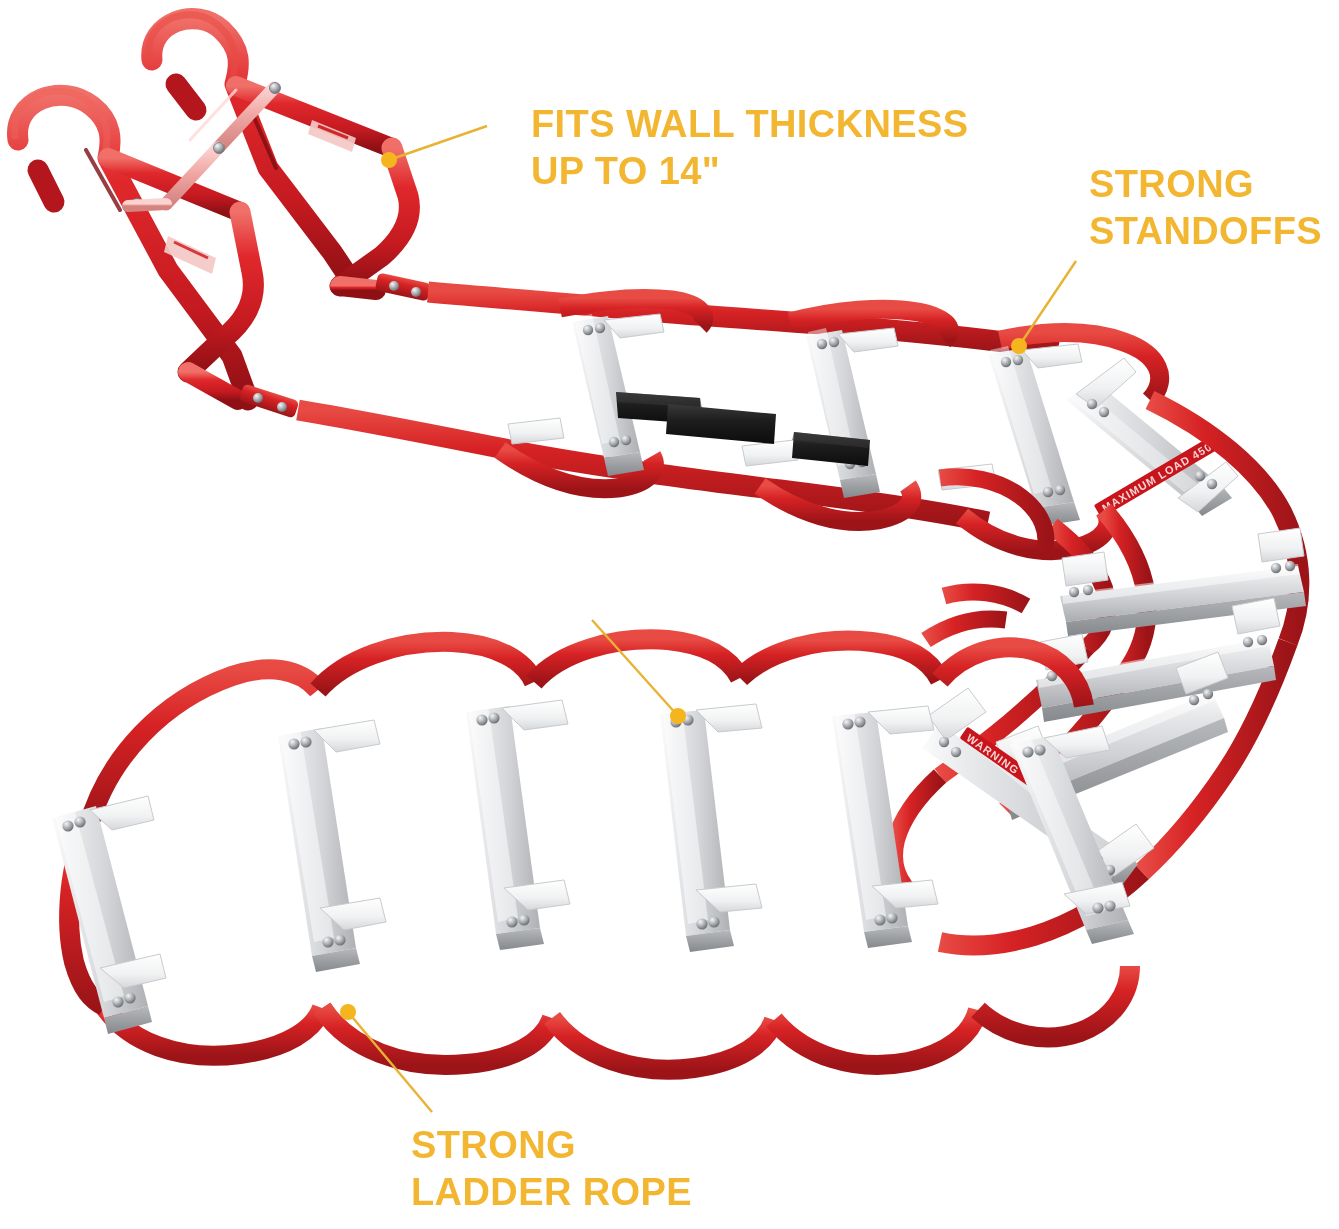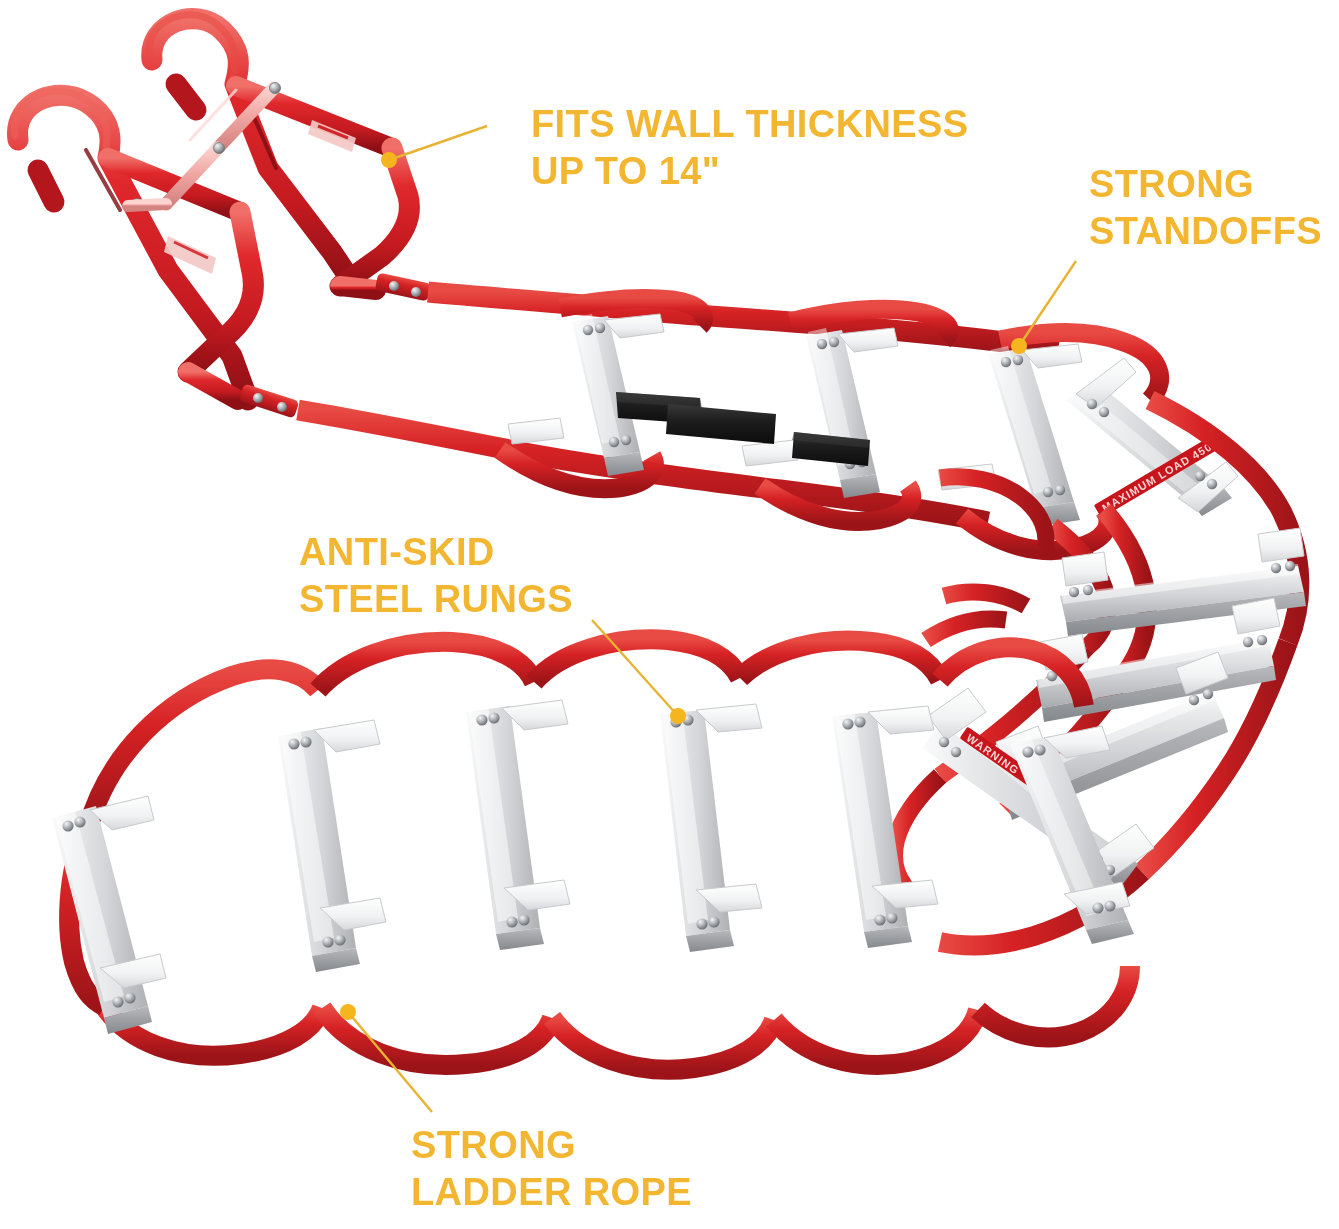--- a/index.html
+++ b/index.html
@@ -407,19 +407,17 @@
       <circle cx="348" cy="1012" r="8" fill="#F5B51E"></circle>
     </g>
   </svg>
 
   <div class="callout-text" id="callout-wall">FITS WALL THICKNESS
 UP TO 14"</div>
 
   <div class="callout-text" id="callout-standoff">STRONG
 STANDOFFS</div>
 
-  <div class="callout-text" id="callout-rungs">ANTI-SKID
-STEEL RUNGS</div>
 
   <div class="callout-text" id="callout-rope">STRONG
 LADDER ROPE</div>
 
 </div>
 
 </body></html>

